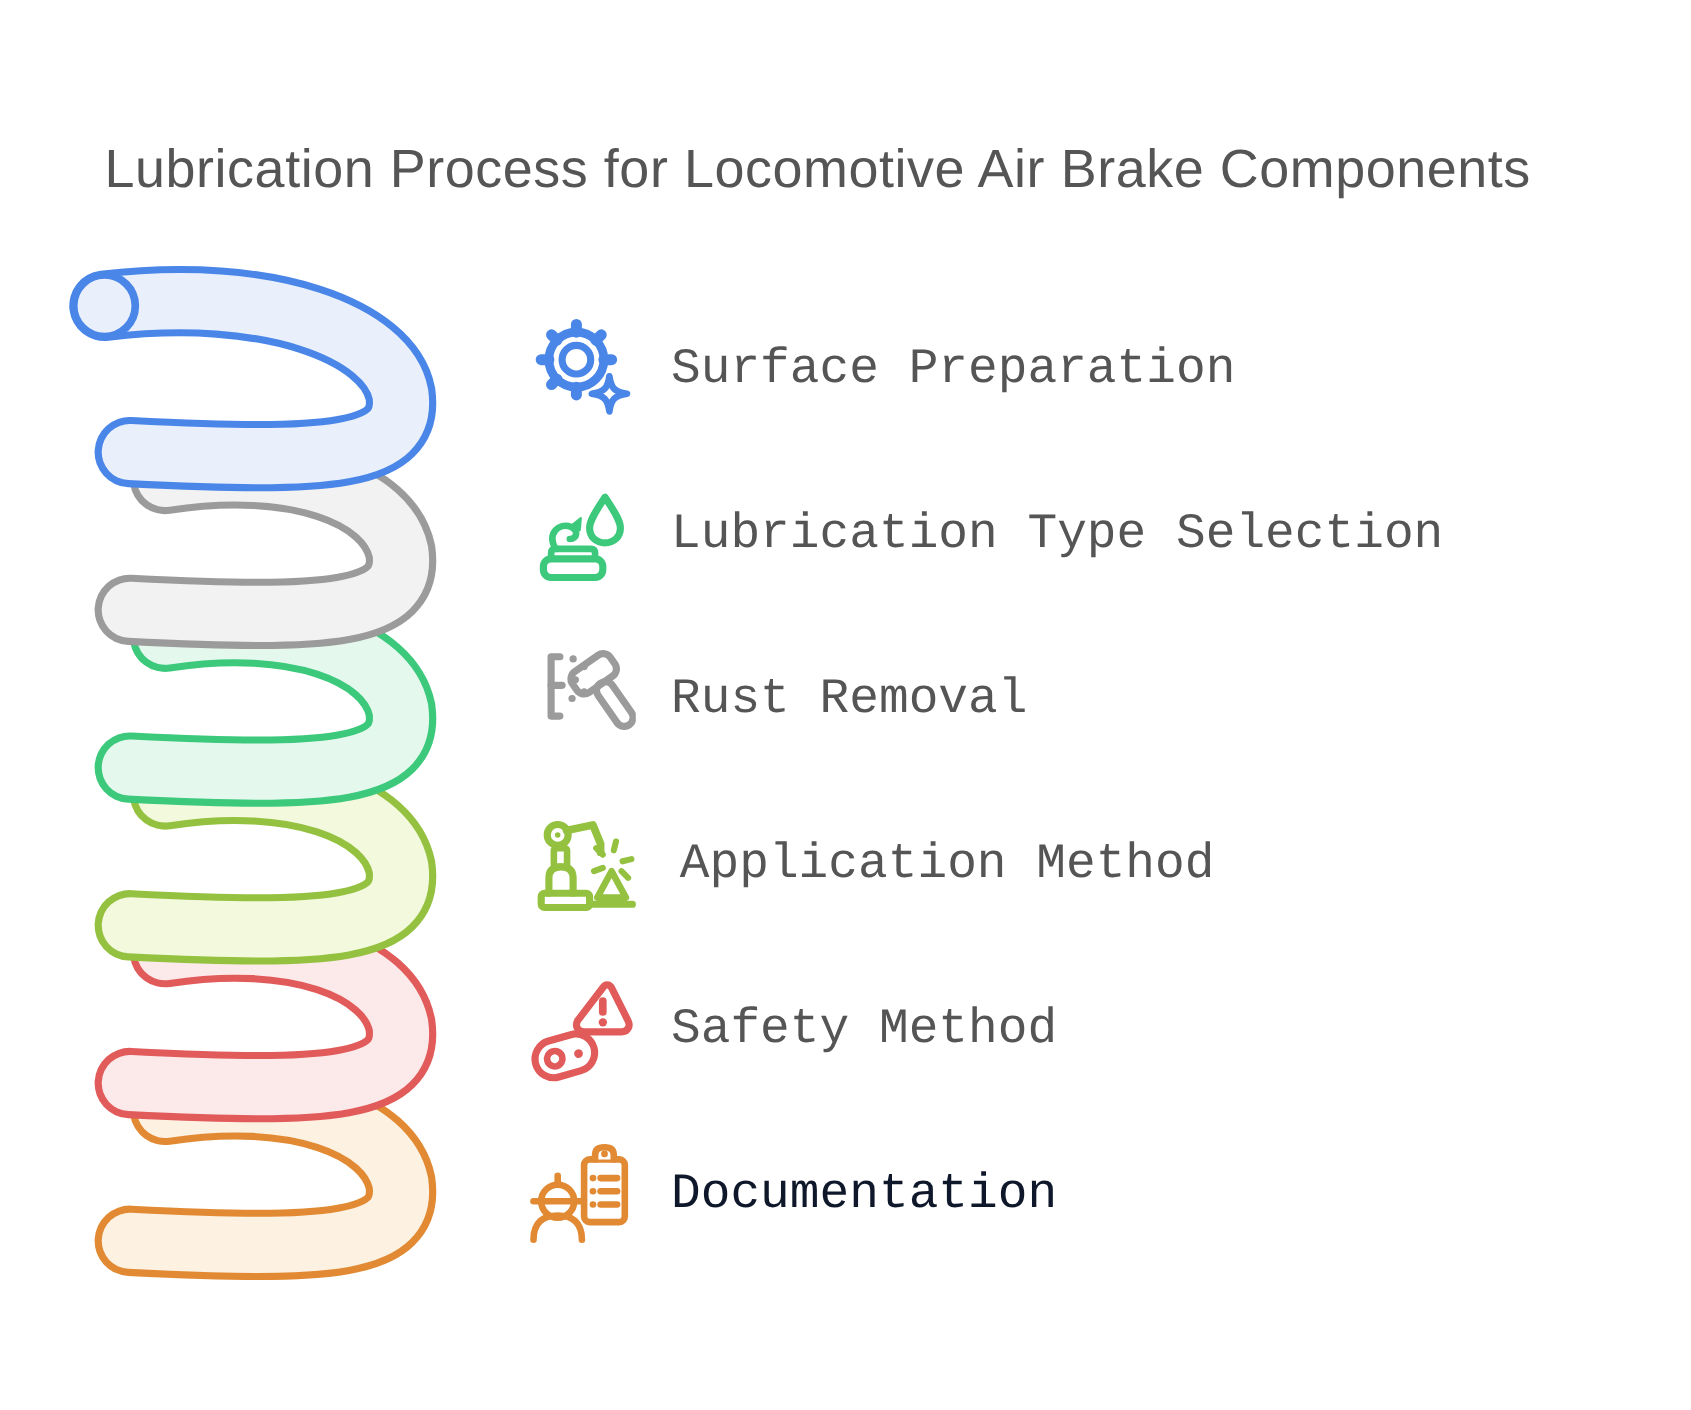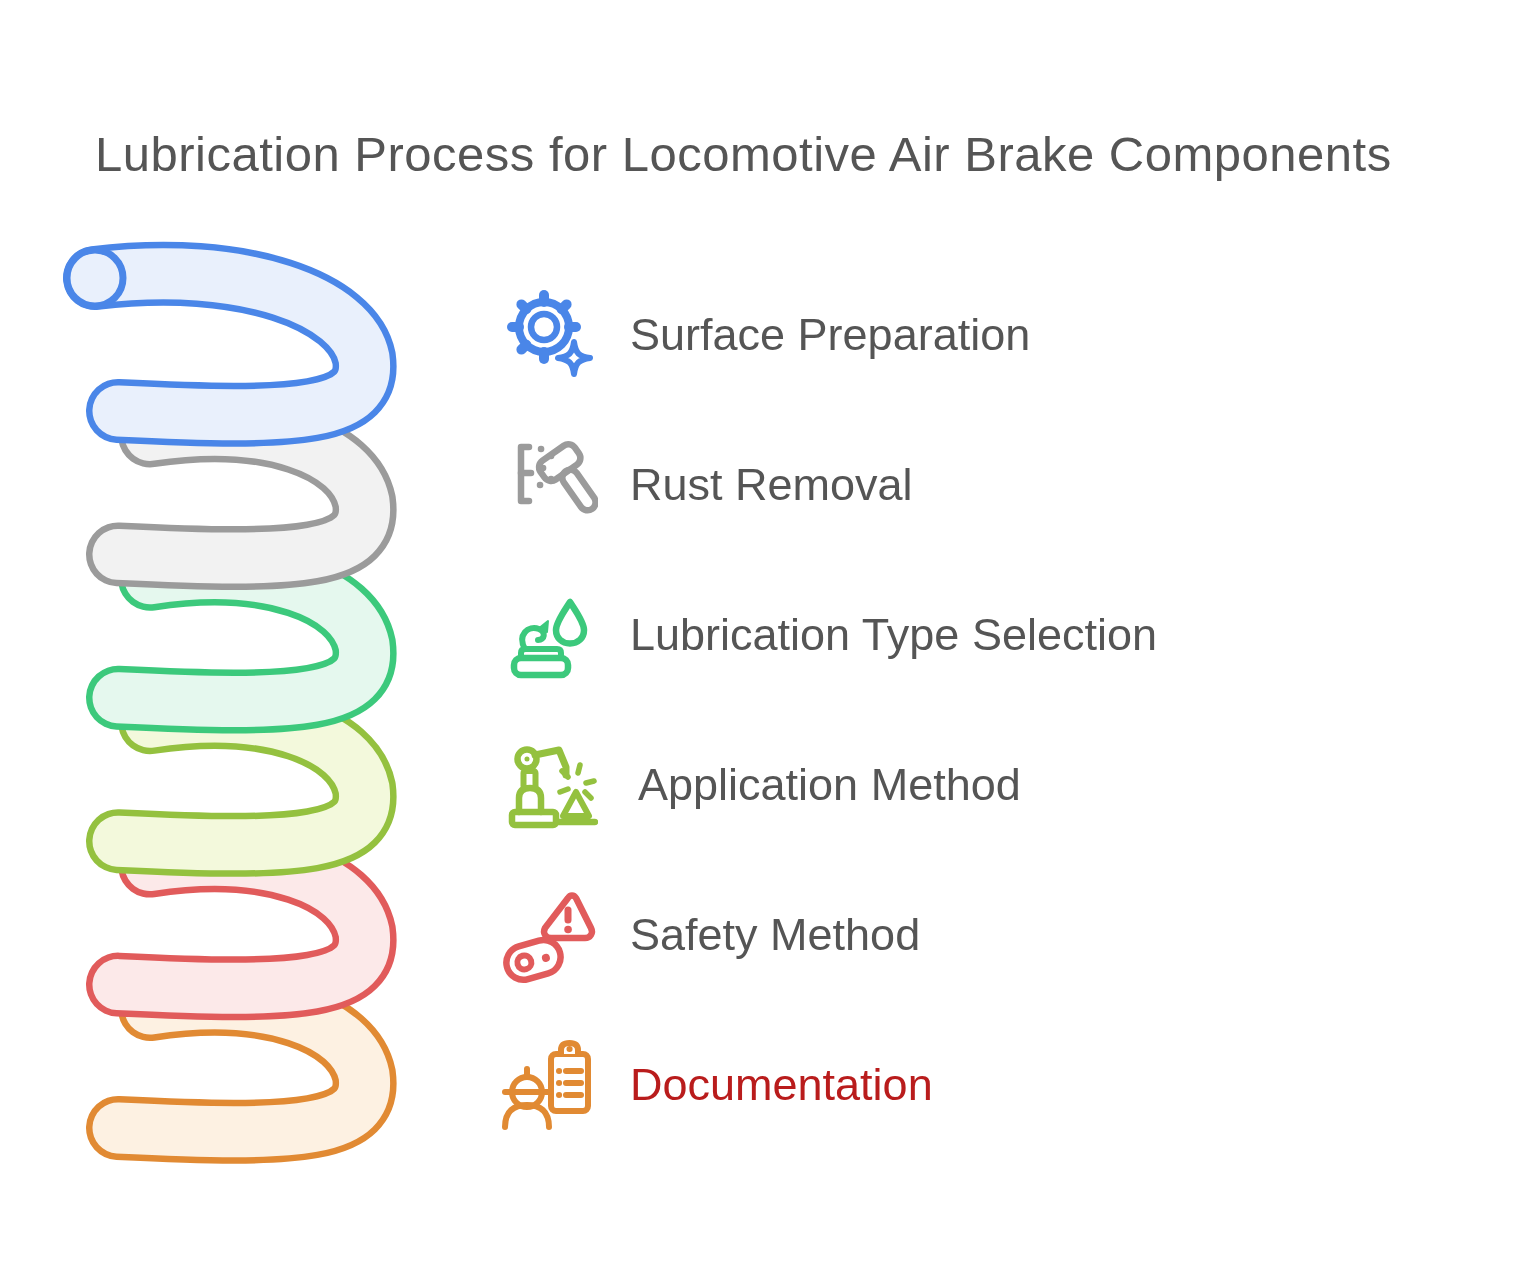--- a/index.html
+++ b/index.html
@@ -20,21 +20,21 @@
     color:#555555;
     white-space:nowrap;
   }
   #spiral-svg{
     position:absolute;
     left:0;top:0;width:1537px;height:1282px;
     pointer-events:none;
   }
   .steps{
     position:absolute;
-    left:498px;top:260px;
+    left:478px;top:260px;font-family:Liberation Mono, monospace;
   }
   .step{
     height:150px;
     display:flex;
     align-items:center;
   }
   .icon{
     width:100px;height:100px;
     flex:0 0 100px;
     display:block;
@@ -96,49 +96,49 @@
           <path d="M21,42 L14,42" stroke-width="10"></path>
           <path d="M28.3,59.7 L23.4,64.6" stroke-width="10"></path>
           <path d="M46,67 L46,74" stroke-width="10"></path>
           <path d="M76,57 C77.5,68 81,71.5 92,73 C81,74.5 77.5,78 76,89 C74.5,78 71,74.5 60,73 C71,71.5 74.5,68 76,57 Z" stroke-width="6" fill="#ffffff"></path>
         </svg>
       </span>
       <span class="step-label" style="color: rgb(85, 85, 85);">Surface Preparation</span>
     </div>
 
     <div class="step">
+      <span class="icon" style="color: rgb(60, 201, 124);">
+        <svg viewBox="0 0 100 100" fill="none" stroke="currentColor" stroke-linecap="round" stroke-linejoin="round">
+          <rect x="16" y="73" width="54" height="17" rx="7" stroke-width="6.5"></rect>
+          <path d="M23,73 V68 Q23,64 27,64 H59 Q63,64 63,68 V73" stroke-width="6"></path>
+          <path d="M27,64 C19,50 30,40 41,44 C48,47 47,55 40,55" stroke-width="6"></path>
+          <path d="M40,44 L50,36 L49,47 Z" fill="currentColor" stroke-width="2"></path>
+          <path d="M72,17 C67,25 58,37 58,45 C58,53 64,58.5 72,58.5 C80,58.5 86,53 86,45 C86,37 77,25 72,17 Z" stroke-width="6.5"></path>
+        </svg>
+      </span>
+      <span class="step-label" style="color: rgb(85, 85, 85);">Lubrication Type Selection</span>
+    </div>
+
+    <div class="step">
       <span class="icon" style="color: rgb(155, 155, 155);">
         <svg viewBox="0 0 100 100" fill="none" stroke="currentColor" stroke-linecap="round" stroke-linejoin="round">
           <path d="M31,12 H23 V66 H31" stroke-width="6.5"></path>
           <path d="M23,38 H33" stroke-width="6.5"></path>
           <path d="M43,14 l0.1,0" stroke-width="6.5"></path>
           <path d="M53,21 l0.1,0" stroke-width="6.5"></path>
           <path d="M45,33 l0.1,0" stroke-width="6.5"></path>
           <path d="M42,50 l0.1,0" stroke-width="6.5"></path>
           <path d="M53,44 l0.1,0" stroke-width="6.5"></path>
           <g transform="translate(62,28) rotate(-35)">
             <rect x="-21" y="-12" width="42" height="23" rx="8" stroke-width="6.5"></rect>
             <rect x="-8" y="10" width="16" height="46" rx="8" stroke-width="6.5"></rect>
           </g>
         </svg>
       </span>
       <span class="step-label" style="color: rgb(85, 85, 85);">Rust Removal</span>
-    </div>
-
-    <div class="step">
-      <span class="icon" style="color: rgb(60, 201, 124);">
-        <svg viewBox="0 0 100 100" fill="none" stroke="currentColor" stroke-linecap="round" stroke-linejoin="round">
-          <rect x="16" y="73" width="54" height="17" rx="7" stroke-width="6.5"></rect>
-          <path d="M23,73 V68 Q23,64 27,64 H59 Q63,64 63,68 V73" stroke-width="6"></path>
-          <path d="M27,64 C19,50 30,40 41,44 C48,47 47,55 40,55" stroke-width="6"></path>
-          <path d="M40,44 L50,36 L49,47 Z" fill="currentColor" stroke-width="2"></path>
-          <path d="M72,17 C67,25 58,37 58,45 C58,53 64,58.5 72,58.5 C80,58.5 86,53 86,45 C86,37 77,25 72,17 Z" stroke-width="6.5"></path>
-        </svg>
-      </span>
-      <span class="step-label" style="color: rgb(85, 85, 85);">Lubrication Type Selection</span>
     </div>
 
     <div class="step">
       <span class="icon" style="color: rgb(148, 193, 63);">
         <svg viewBox="0 0 100 100" fill="none" stroke="currentColor" stroke-linecap="round" stroke-linejoin="round">
           <rect x="14" y="77" width="44" height="13" rx="3" stroke-width="6.5"></rect>
           <path d="M21,77 V63 Q21,53 32,53 Q43,53 43,63 V77" stroke-width="6.5"></path>
           <rect x="25.5" y="36" width="12" height="17" rx="2" stroke-width="6"></rect>
           <circle cx="29" cy="24" r="9.5" stroke-width="6.5"></circle>
           <circle cx="29" cy="24" r="1.5" fill="currentColor" stroke-width="2"></circle>
@@ -182,17 +182,17 @@
           <path d="M61,48 l0.1,0" stroke-width="6"></path>
           <path d="M68,48 H83" stroke-width="6"></path>
           <path d="M61,60 l0.1,0" stroke-width="6"></path>
           <path d="M68,60 H83" stroke-width="6"></path>
           <circle cx="29" cy="57" r="15" stroke-width="6"></circle>
           <path d="M7,57 H51" stroke-width="6"></path>
           <path d="M29,41 V34" stroke-width="6"></path>
           <path d="M7,92 C7,76 16,70 29,70 C42,70 51,76 51,92" stroke-width="6"></path>
         </svg>
       </span>
-      <span class="step-label" style="color: #b91c1c;">Documentation</span>
+      <span class="step-label" style="color: #0f172a;">Documentation</span>
     </div>
 
   </div>
 </div>
 
 </body></html>

